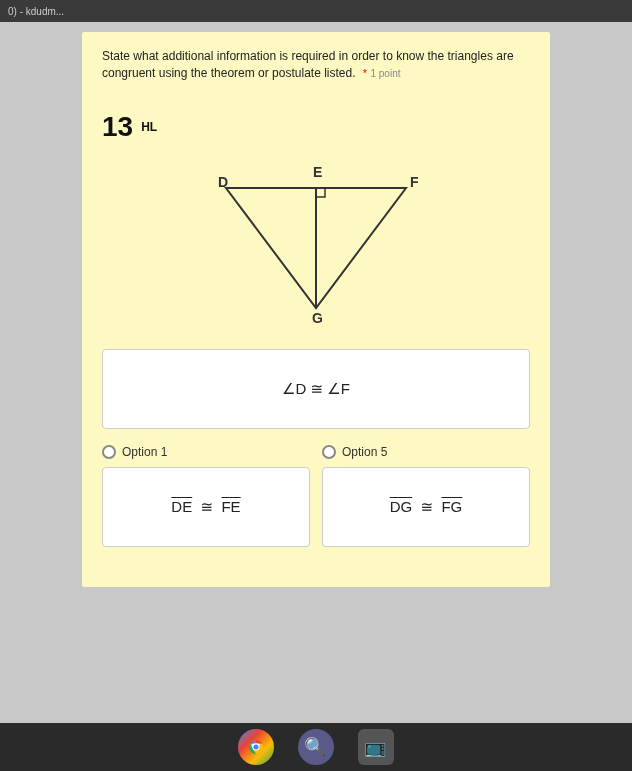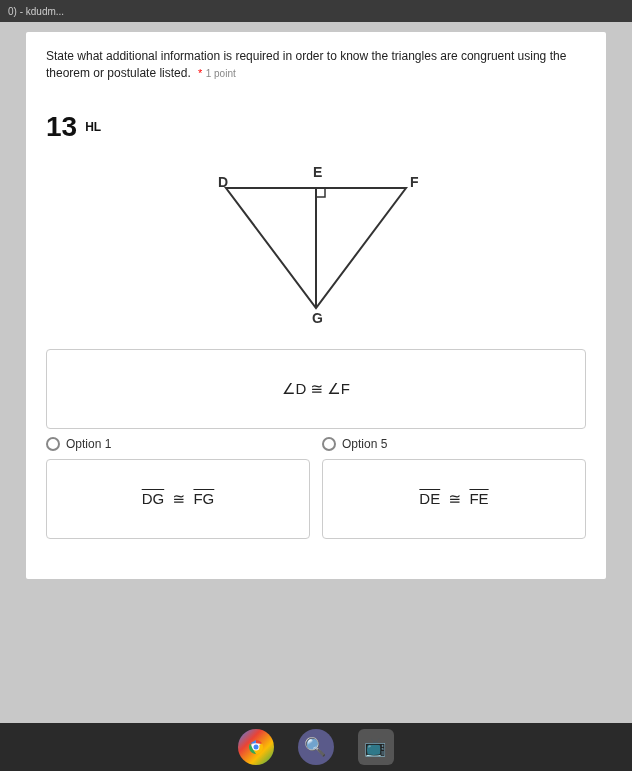--- a/index.html
+++ b/index.html
@@ -18,22 +18,22 @@
       height: 22px;
       display: flex;
       align-items: center;
       padding: 0 8px;
     }
     .top-bar-text {
       color: #ccc;
       font-size: 10px;
     }
     .page-content {
-      background: #ffffff;
-      width: 580px;
+      background: #fef9c3;
+      width: 468px;
       margin: 10px auto;
       padding: 16px 20px 20px 20px;
       border-radius: 2px;
     }
     .question-header {
       font-size: 12px;
       color: #222;
       line-height: 1.4;
       margin-bottom: 12px;
     }
@@ -64,21 +64,21 @@
       color: #111;
     }
     .diagram-container {
       display: flex;
       justify-content: center;
       margin-bottom: 16px;
     }
     .options-row {
       display: flex;
       gap: 8px;
-      margin-bottom: 8px;
+      margin-bottom: 16px;
       justify-content: center;
     }
     .option-box {
       flex: 1;
       background: white;
       border: 1px solid #ccc;
       border-radius: 4px;
       padding: 16px 12px;
       min-height: 80px;
       display: flex;
@@ -202,30 +202,30 @@
     </div>
     <div class="radio-item">
       <div class="radio-circle"></div>
       <span class="radio-label">Option 5</span>
     </div>
   </div>
 
   <div class="bottom-options-row">
     <div class="option-box">
       <span class="option-math">
+        <span class="overline">DE</span>
+        &nbsp;≅&nbsp;
+        <span class="overline">FE</span>
+      </span>
+    </div>
+    <div class="option-box">
+      <span class="option-math">
         <span class="overline">DG</span>
         &nbsp;≅&nbsp;
         <span class="overline">FG</span>
-      </span>
-    </div>
-    <div class="option-box">
-      <span class="option-math">
-        <span class="overline">DE</span>
-        &nbsp;≅&nbsp;
-        <span class="overline">FE</span>
       </span>
     </div>
   </div>
 
 </div>
 
 <div class="taskbar">
   <div class="taskbar-icon chrome">
     <svg width="22" height="22" viewBox="0 0 22 22">
       <circle cx="11" cy="11" r="5" fill="white" stroke="#ccc" stroke-width="1"></circle>

